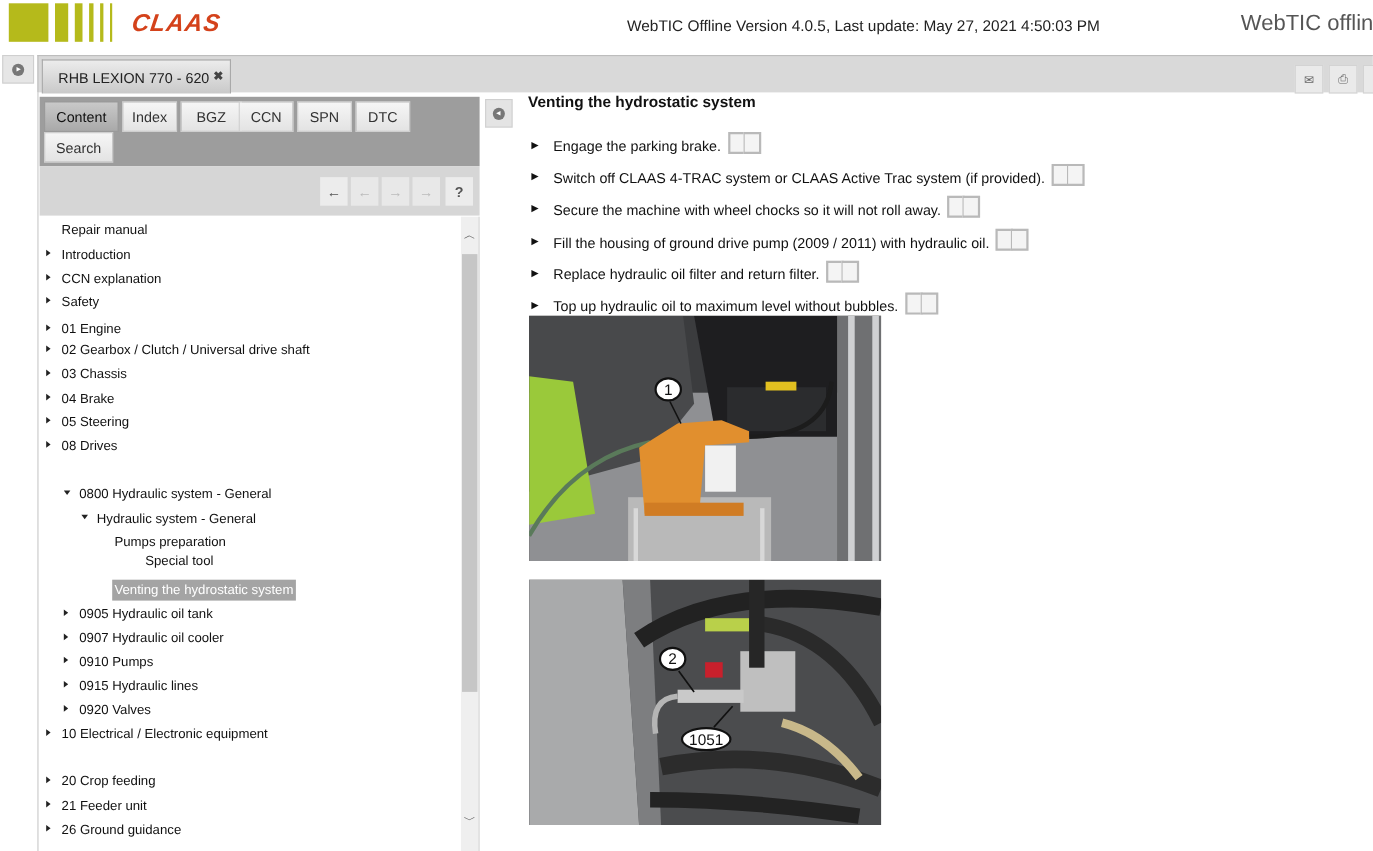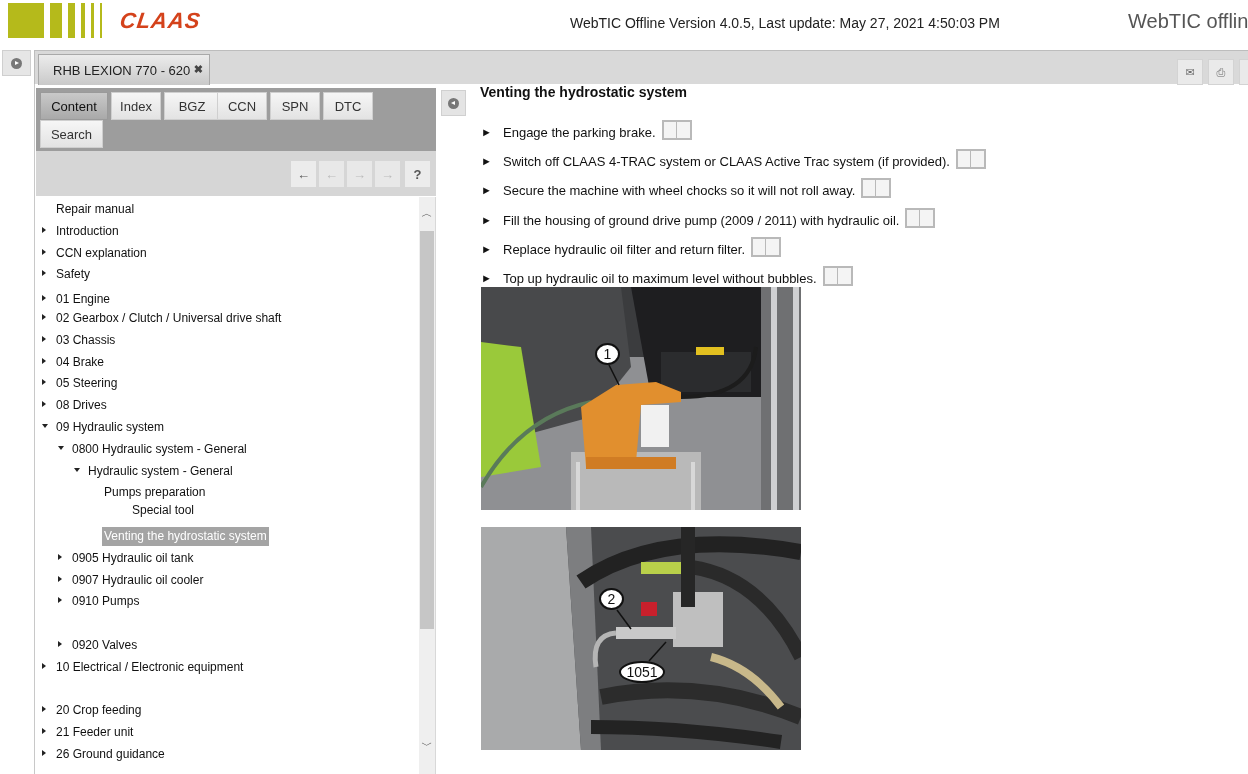--- a/index.html
+++ b/index.html
@@ -171,24 +171,20 @@
         <span class="lbl" style="left: 18px;">04 Brake</span>
       </div>
       <div class="tree-item" style="top: 177.4px; left: 0px; width: 380px;">
         <span class="arrow right" style="left: 6px;"></span>
         <span class="lbl" style="left: 18px;">05 Steering</span>
       </div>
       <div class="tree-item" style="top: 199.2px; left: 0px; width: 380px;">
         <span class="arrow right" style="left: 6px;"></span>
         <span class="lbl" style="left: 18px;">08 Drives</span>
       </div>
-      <div class="tree-item" style="top: 221px; left: 0px; width: 380px;">
-        <span class="arrow down" style="left: 6px;"></span>
-        <span class="lbl" style="left: 18px;">09 Hydraulic system</span>
-      </div>
       <div class="tree-item" style="top: 242.8px; left: 0px; width: 380px;">
         <span class="arrow down" style="left: 22px;"></span>
         <span class="lbl" style="left: 34px;">0800 Hydraulic system - General</span>
       </div>
       <div class="tree-item" style="top: 264.6px; left: 0px; width: 380px;">
         <span class="arrow down" style="left: 38px;"></span>
         <span class="lbl" style="left: 50px;">Hydraulic system - General</span>
       </div>
       <div class="tree-item" style="top: 286.4px; left: 0px; width: 380px;">
         <span class="lbl" style="left: 66px;">Pumps preparation</span>
@@ -203,20 +199,24 @@
         <span class="arrow right" style="left: 22px;"></span>
         <span class="lbl" style="left: 34px;">0905 Hydraulic oil tank</span>
       </div>
       <div class="tree-item" style="top: 373.6px; left: 0px; width: 380px;">
         <span class="arrow right" style="left: 22px;"></span>
         <span class="lbl" style="left: 34px;">0907 Hydraulic oil cooler</span>
       </div>
       <div class="tree-item" style="top: 395.4px; left: 0px; width: 380px;">
         <span class="arrow right" style="left: 22px;"></span>
         <span class="lbl" style="left: 34px;">0910 Pumps</span>
+      </div>
+      <div class="tree-item" style="top: 417.2px; left: 0px; width: 380px;">
+        <span class="arrow right" style="left: 22px;"></span>
+        <span class="lbl" style="left: 34px;">0915 Hydraulic lines</span>
       </div>
       <div class="tree-item" style="top: 439px; left: 0px; width: 380px;">
         <span class="arrow right" style="left: 22px;"></span>
         <span class="lbl" style="left: 34px;">0920 Valves</span>
       </div>
       <div class="tree-item" style="top: 460.8px; left: 0px; width: 380px;">
         <span class="arrow right" style="left: 6px;"></span>
         <span class="lbl" style="left: 18px;">10 Electrical / Electronic equipment</span>
       </div>
       <div class="tree-item" style="top: 504.4px; left: 0px; width: 380px;">

